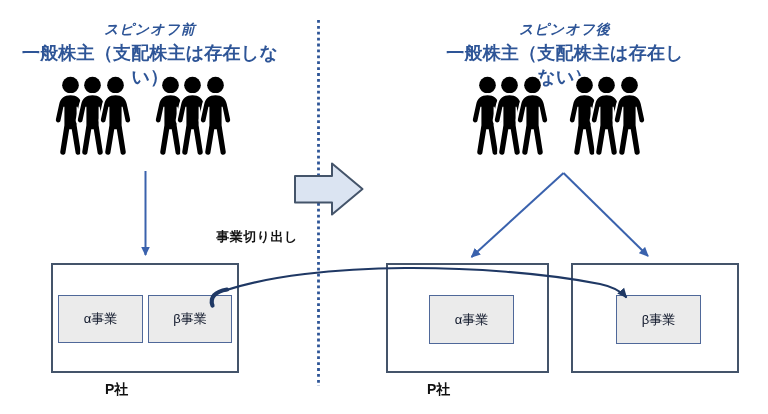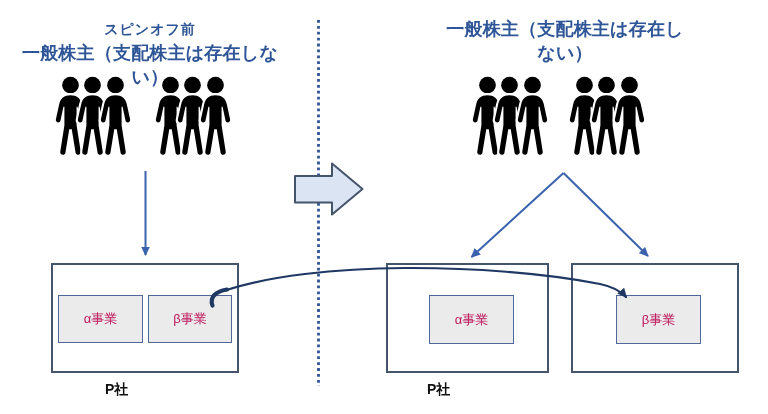--- a/index.html
+++ b/index.html
@@ -1,27 +1,27 @@
 <!DOCTYPE html>
 <html><head>
 <meta charset="utf-8">
 <style>
   html,body{margin:0;padding:0;background:#fff;}
   .canvas{
     position:relative;width:768px;height:414px;background:#ffffff;overflow:hidden;
     font-family:"Liberation Sans","DejaVu Sans",sans-serif;
   }
   .hdr{position:absolute;text-align:center;color:#2E5597;font-weight:bold;z-index:2;}
-  .hdr .t1{font-size:14px;line-height:24px;letter-spacing:1px;}
+  .hdr .t1{font-size:14px;line-height:24px;letter-spacing:1px;font-style:italic;}
   .hdr .t2{font-size:18px;line-height:24px;letter-spacing:0.2px;}
   .pgroup{position:absolute;width:82px;height:80px;z-index:2;}
   .person{position:absolute;top:0;}
   .company-box{position:absolute;width:188px;height:110px;border:2px solid #44546A;background:#fff;box-sizing:border-box;z-index:1;}
   .biz-box{position:absolute;border:1.5px solid #4F6899;background:#EBEBEB;box-sizing:border-box;
-    display:flex;align-items:center;justify-content:center;font-size:13px;color:#be185d;z-index:1;}
+    display:flex;align-items:center;justify-content:center;font-size:13px;color:#0f172a;z-index:1;}
   .company-label{position:absolute;width:80px;font-weight:bold;font-size:14px;color:#111;text-align:left;z-index:2;}
   .carveout{position:absolute;left:199px;top:228px;width:116px;text-align:center;
     font-weight:bold;font-size:13px;color:#111;z-index:2;letter-spacing:0.5px;}
   .overlay{position:absolute;left:0;top:0;z-index:5;pointer-events:none;}
   .defs-hidden{position:absolute;width:0;height:0;overflow:hidden;}
 </style>
 </head>
 <body>
 
 <svg class="defs-hidden" aria-hidden="true">
@@ -36,20 +36,21 @@
 </svg>
 
 <div class="canvas">
 
   <div class="hdr" style="left:15px;top:17px;width:270px;">
     <div class="t1">スピンオフ前</div>
     <div class="t2">一般株主（支配株主は存在しない）</div>
   </div>
 
   <div class="hdr" style="left:440px;top:17px;width:250px;">
+    <div class="t1">スピンオフ後</div>
     <div class="t2">一般株主（支配株主は存在しない）</div>
   </div>
 
   <div class="pgroup" style="left:52px;top:76px;">
     <svg class="person" style="left:0;" width="37" height="80">
         <use href="#person-sym"></use>
       </svg>
     <svg class="person" style="left:22px;" width="37" height="80">
         <use href="#person-sym"></use>
       </svg>
@@ -85,20 +86,21 @@
         <use href="#person-sym"></use>
       </svg>
     <svg class="person" style="left:22px;" width="37" height="80">
         <use href="#person-sym"></use>
       </svg>
     <svg class="person" style="left:45px;" width="37" height="80">
         <use href="#person-sym"></use>
       </svg>
   </div>
 
+  <div class="carveout">事業切り出し</div>
 
   <div class="company-box" style="left:51px;top:263px;width:188px;height:110px;">
     <div class="biz-box" style="left:5px;top:30px;width:85px;height:48px;">
       <span>α事業</span>
     </div>
     <div class="biz-box" style="left:95px;top:30px;width:84px;height:48px;">
       <span>β事業</span>
     </div>
   </div>
   <div class="company-label" style="left:105px;top:381px;">P社</div>

